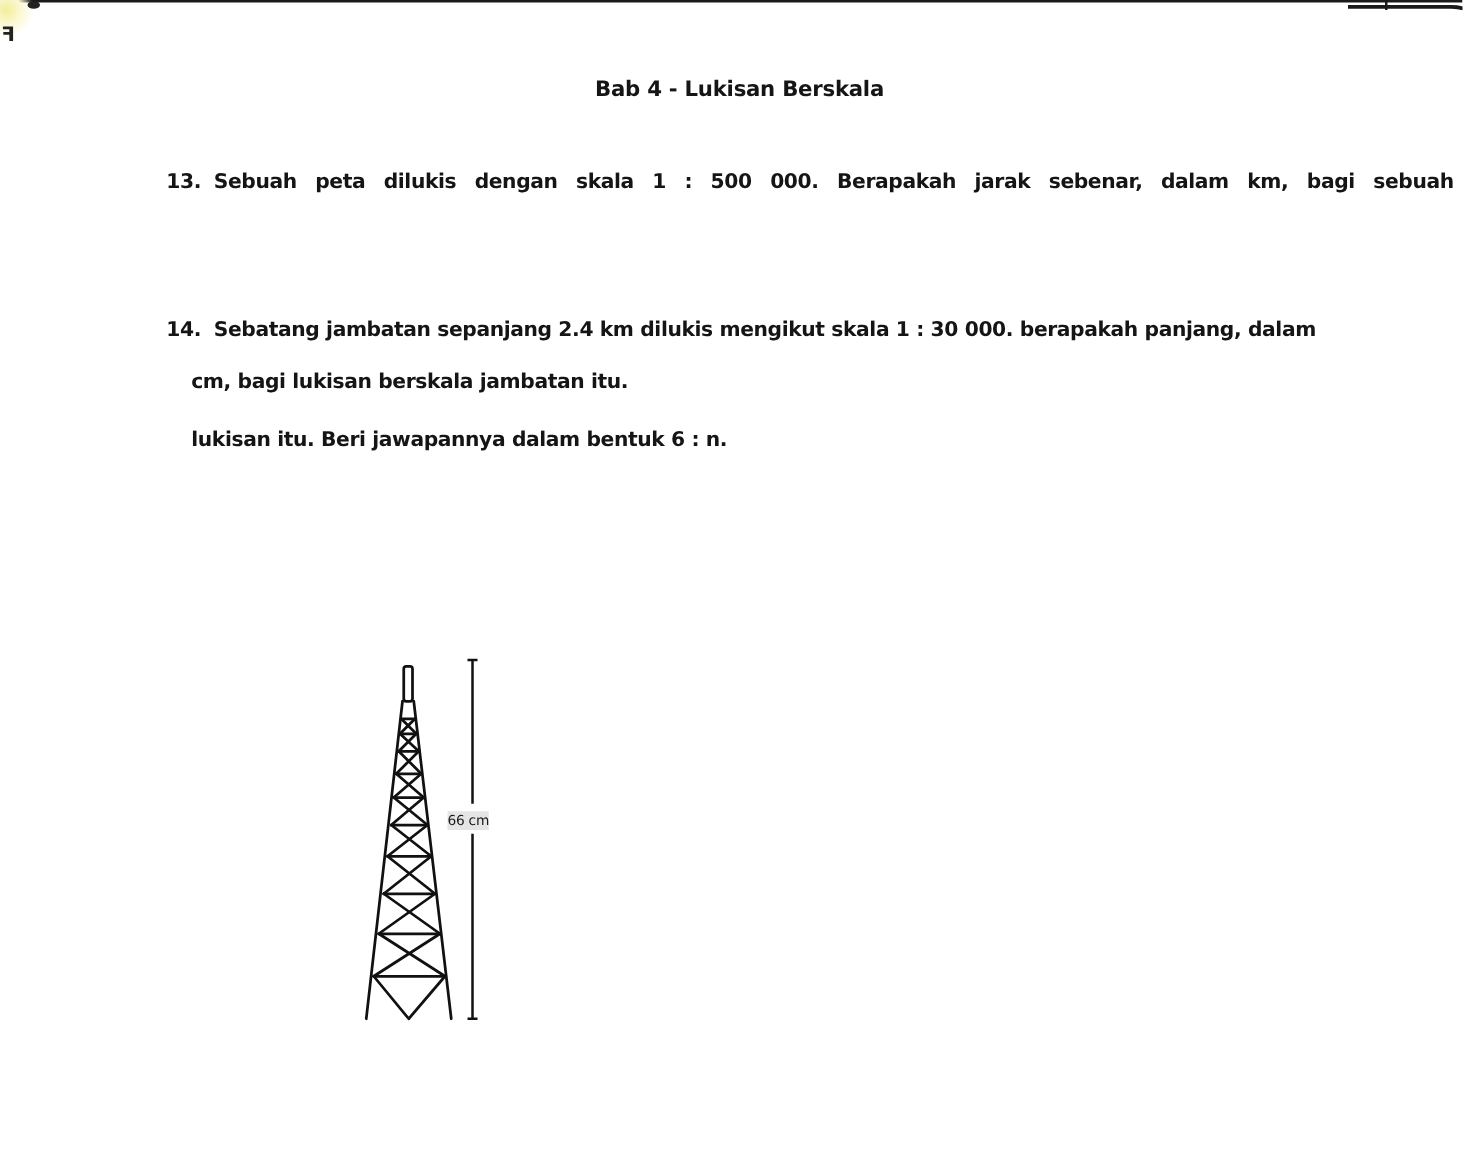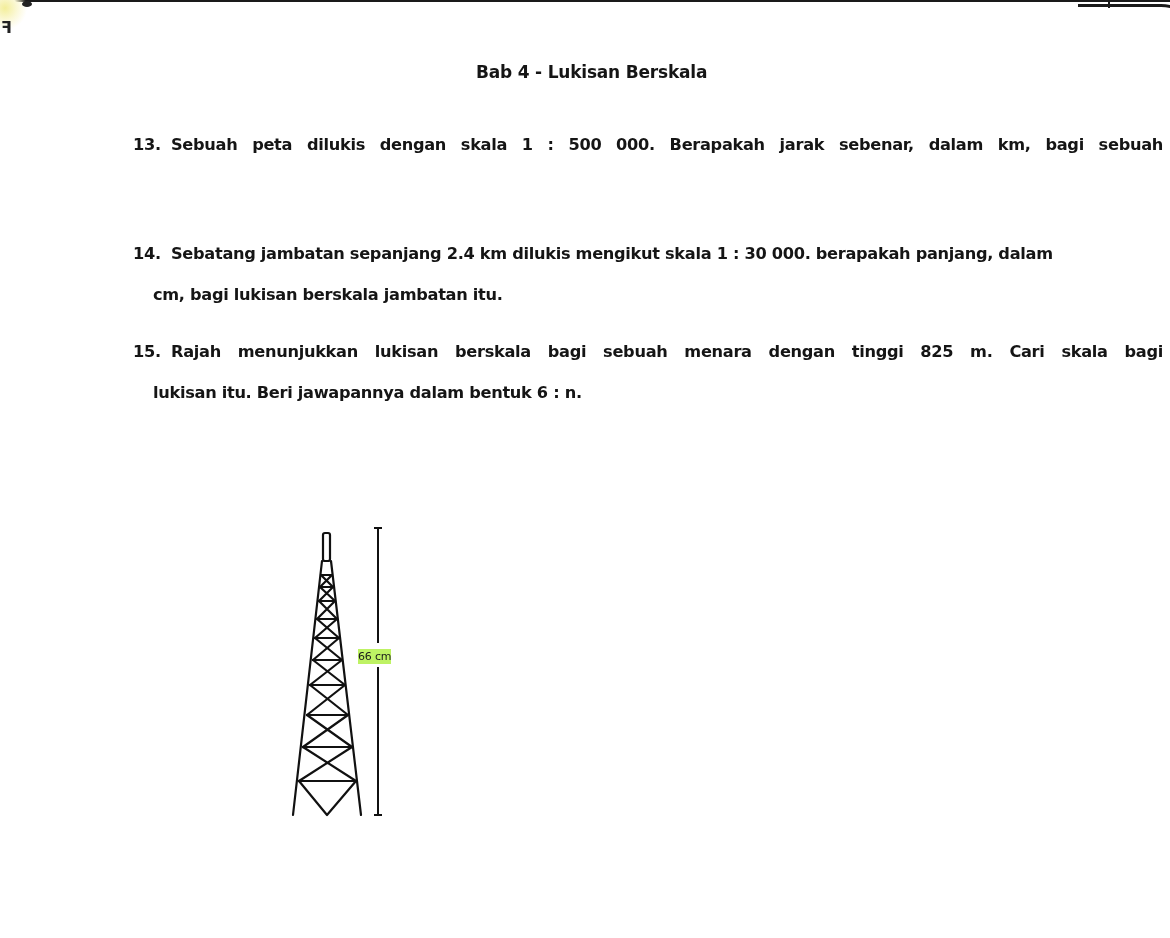--- a/index.html
+++ b/index.html
@@ -85,42 +85,42 @@
       width: 1030px;
     }
     .question .num {
       display: inline-block;
       width: 38px;
     }
     .question .indent {
       padding-left: 20px;
     }
     #q13 { top: 124px; }
-    #q14 { top: 233px; }
+    #q14 { top: 243px; }
     #q15 { top: 331px; }
     #q14 .qline.first { text-align: left; text-align-last: auto; }
 
     .figure {
       position: absolute;
       left: 285px;
       top: 525px;
       width: 130px;
       height: 300px;
     }
     .figure svg {
       position: absolute;
       left: 0; top: 0;
     }
     .dim-label {
       position: absolute;
       left: 73px;
       top: 124px;
       font-size: 11px;
       font-family: "DejaVu Sans", sans-serif;
-      background: #bef264;
+      background: #e5e5e5;
       padding: 1px 0;
       color: #1a1a1a;
       letter-spacing: -0.2px;
     }
   </style>
 </head>
 <body>
 
 <div class="top-edge"></div>
 <div class="corner-left-mark"></div>
@@ -134,21 +134,20 @@
 <div class="question" id="q13">
   <span class="qline first"><span class="num">13.</span><span>Sebuah peta dilukis dengan skala 1 : 500 000. Berapakah jarak sebenar, dalam km, bagi sebuah</span></span>
 </div>
 
 <div class="question" id="q14">
   <span class="qline first"><span class="num">14.</span><span>Sebatang jambatan sepanjang 2.4 km dilukis mengikut skala 1 : 30 000. berapakah  panjang, dalam</span></span>
   <span class="qline indent">cm, bagi lukisan berskala jambatan itu.</span>
 </div>
 
 <div class="question" id="q15">
-  <span class="qline first"><span class="num">15.</span><span>Rajah menunjukkan lukisan berskala bagi sebuah menara dengan tinggi 825 m. Cari skala bagi</span></span>
   <span class="qline indent">lukisan itu. Beri jawapannya dalam bentuk 6 : n.</span>
 </div>
 
 <div class="figure">
   <svg width="130" height="300" viewBox="0 0 130 300">
     <g stroke="#111" stroke-width="2.2" fill="none" stroke-linecap="round" stroke-linejoin="round">
 
       <rect x="38" y="8" width="7" height="28" rx="2"></rect>
 
       <path d="M37 36 L8 290"></path>

